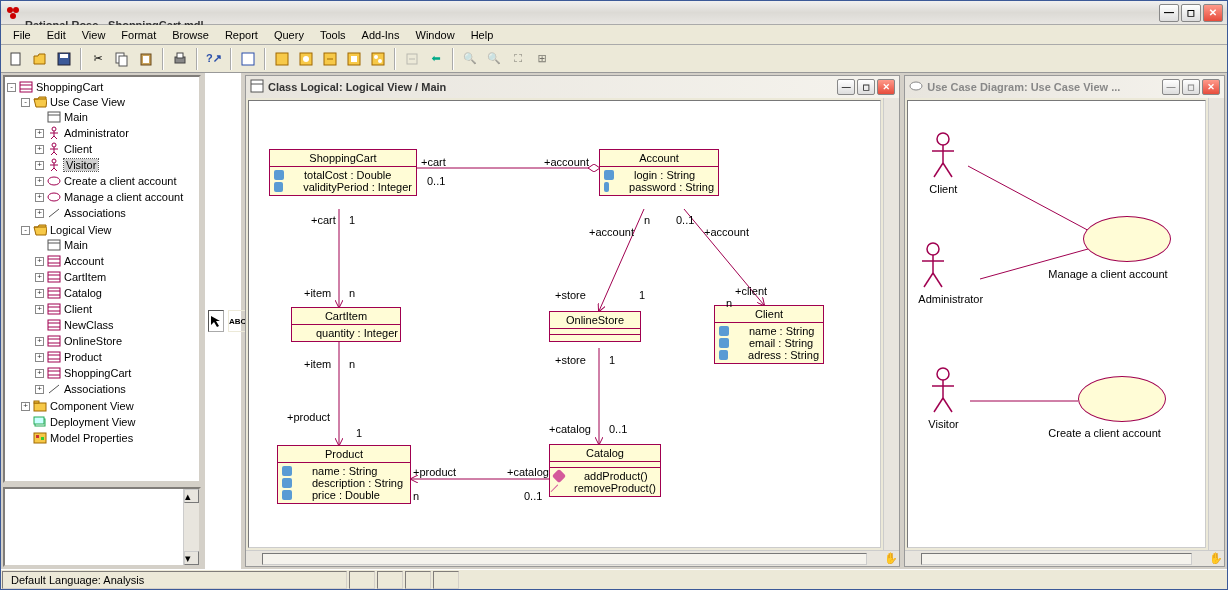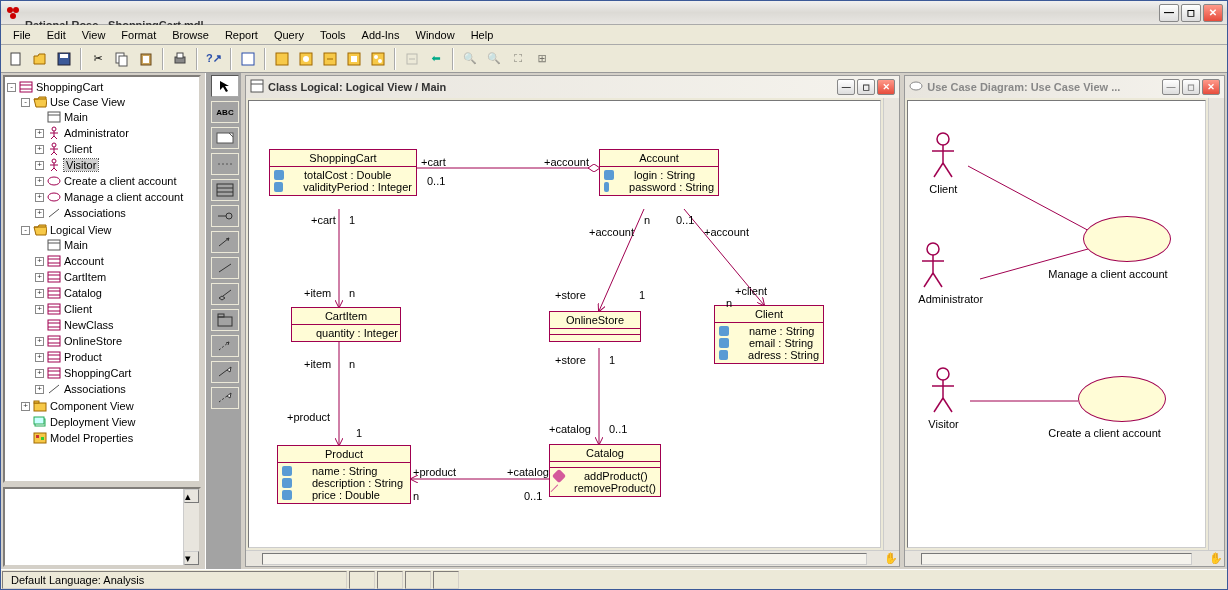--- a/index.html
+++ b/index.html
@@ -99,26 +99,26 @@
 .doc-pane {
   height: 80px;
   background: #fff;
   border: 2px inset #d4d0c8;
   margin: 2px;
   overflow: auto;
   position: relative;
 }
 .tool-palette {
   width: 38px;
-  background: #a3a3a3;
+  background: #ffffff;
   border-left: 1px solid #fff;
   border-right: 2px solid #d4d0c8;
   padding: 2px;
-  display: flex; flex-direction: column; gap: 4px;
-  align-items: flex-end;
+  display: flex; flex-direction: row; gap: 4px;
+  align-items: center;
 }
 .tool-palette .pal-btn {
   width: 28px; height: 22px;
   border: 1px solid #ece9d8;
   display: flex; align-items: center; justify-content: center;
   cursor: pointer;
 }
 .tool-palette .pal-btn.active { background:#fff; border:1px inset #aaa; }
 .diagram-area {
   flex: 1;

